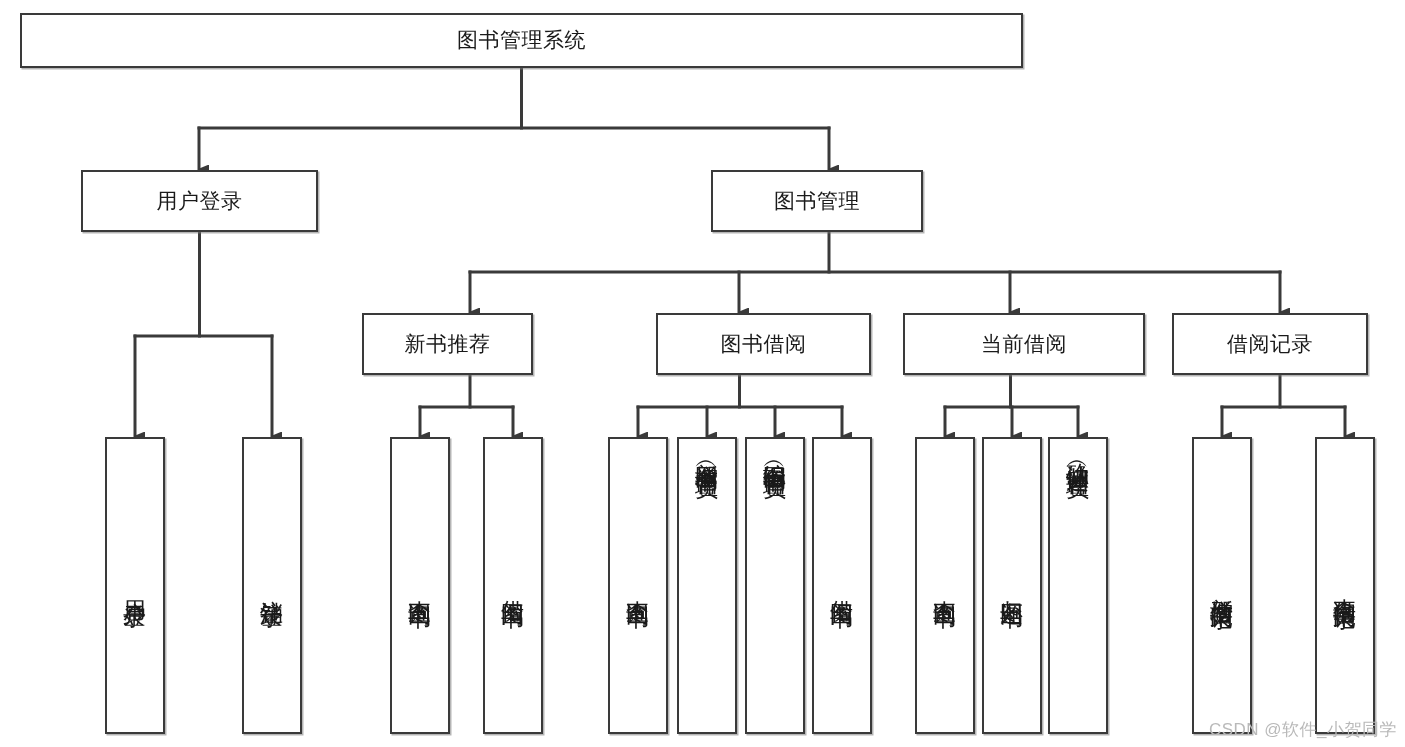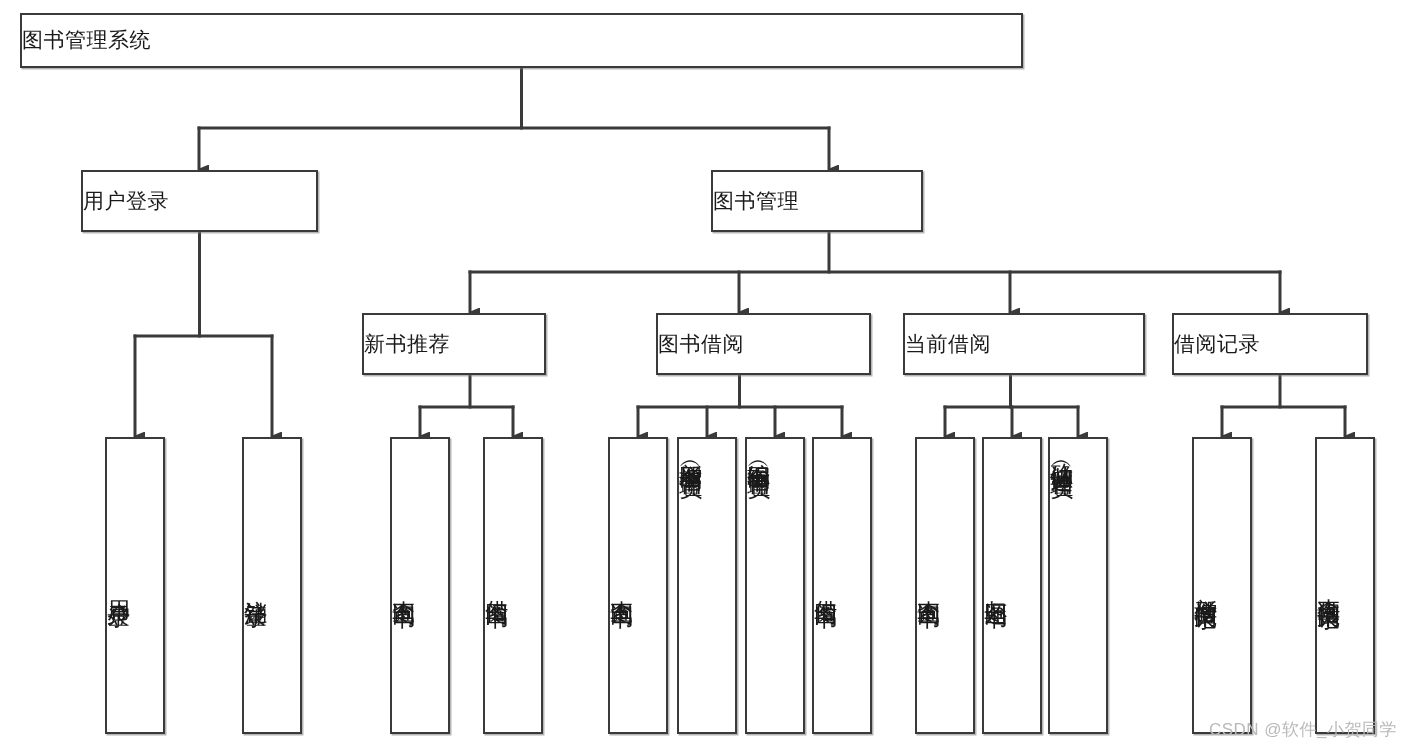--- a/index.html
+++ b/index.html
@@ -27,20 +27,21 @@
     height: 747px;
     pointer-events: none;
   }
   .node {
     position: absolute;
     box-sizing: border-box;
     background: #ffffff;
     border: 2px solid #3a3a3a;
     display: flex;
     align-items: center;
+    justify-content: center;
     color: #1a1a1a;
     box-shadow: 1.5px 1.5px 0 0 rgba(120,120,120,0.55);
   }
   .node .lbl {
     display: block;
     text-align: center;
     line-height: 1.18;
     letter-spacing: 0.5px;
   }
   .node.horiz .lbl {
@@ -125,21 +126,21 @@
     <span class="lbl">图书管理系统</span>
   </div>
 
   <div class="node horiz" style="left: 81px; top: 170px; width: 237px; height: 62px;">
     <span class="lbl">用户登录</span>
   </div>
   <div class="node horiz" style="left: 711px; top: 170px; width: 212px; height: 62px;">
     <span class="lbl">图书管理</span>
   </div>
 
-  <div class="node horiz" style="left: 362px; top: 313px; width: 184px; height: 62px;">
+  <div class="node horiz" style="left: 362px; top: 313px; width: 171px; height: 62px;">
     <span class="lbl">新书推荐</span>
   </div>
   <div class="node horiz" style="left: 656px; top: 313px; width: 215px; height: 62px;">
     <span class="lbl">图书借阅</span>
   </div>
   <div class="node horiz" style="left: 903px; top: 313px; width: 242px; height: 62px;">
     <span class="lbl">当前借阅</span>
   </div>
   <div class="node horiz" style="left: 1172px; top: 313px; width: 196px; height: 62px;">
     <span class="lbl">借阅记录</span>

